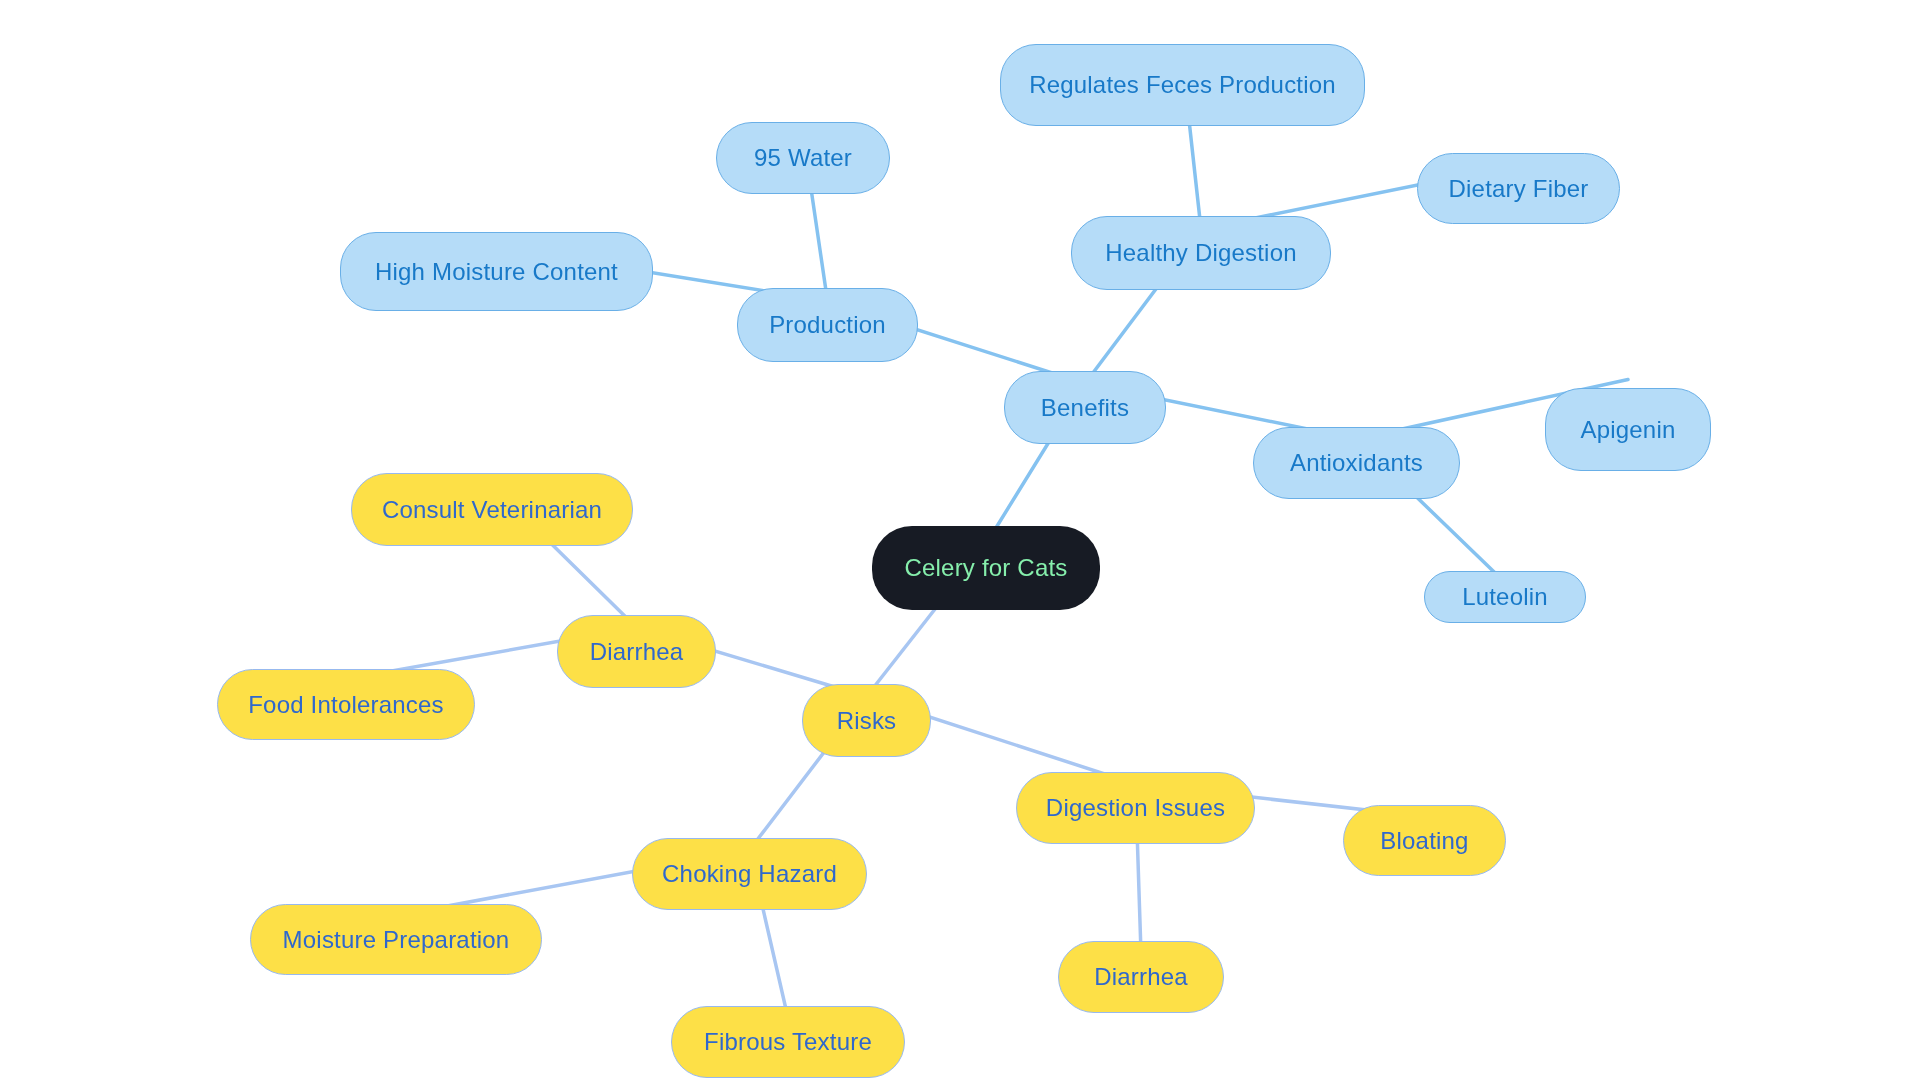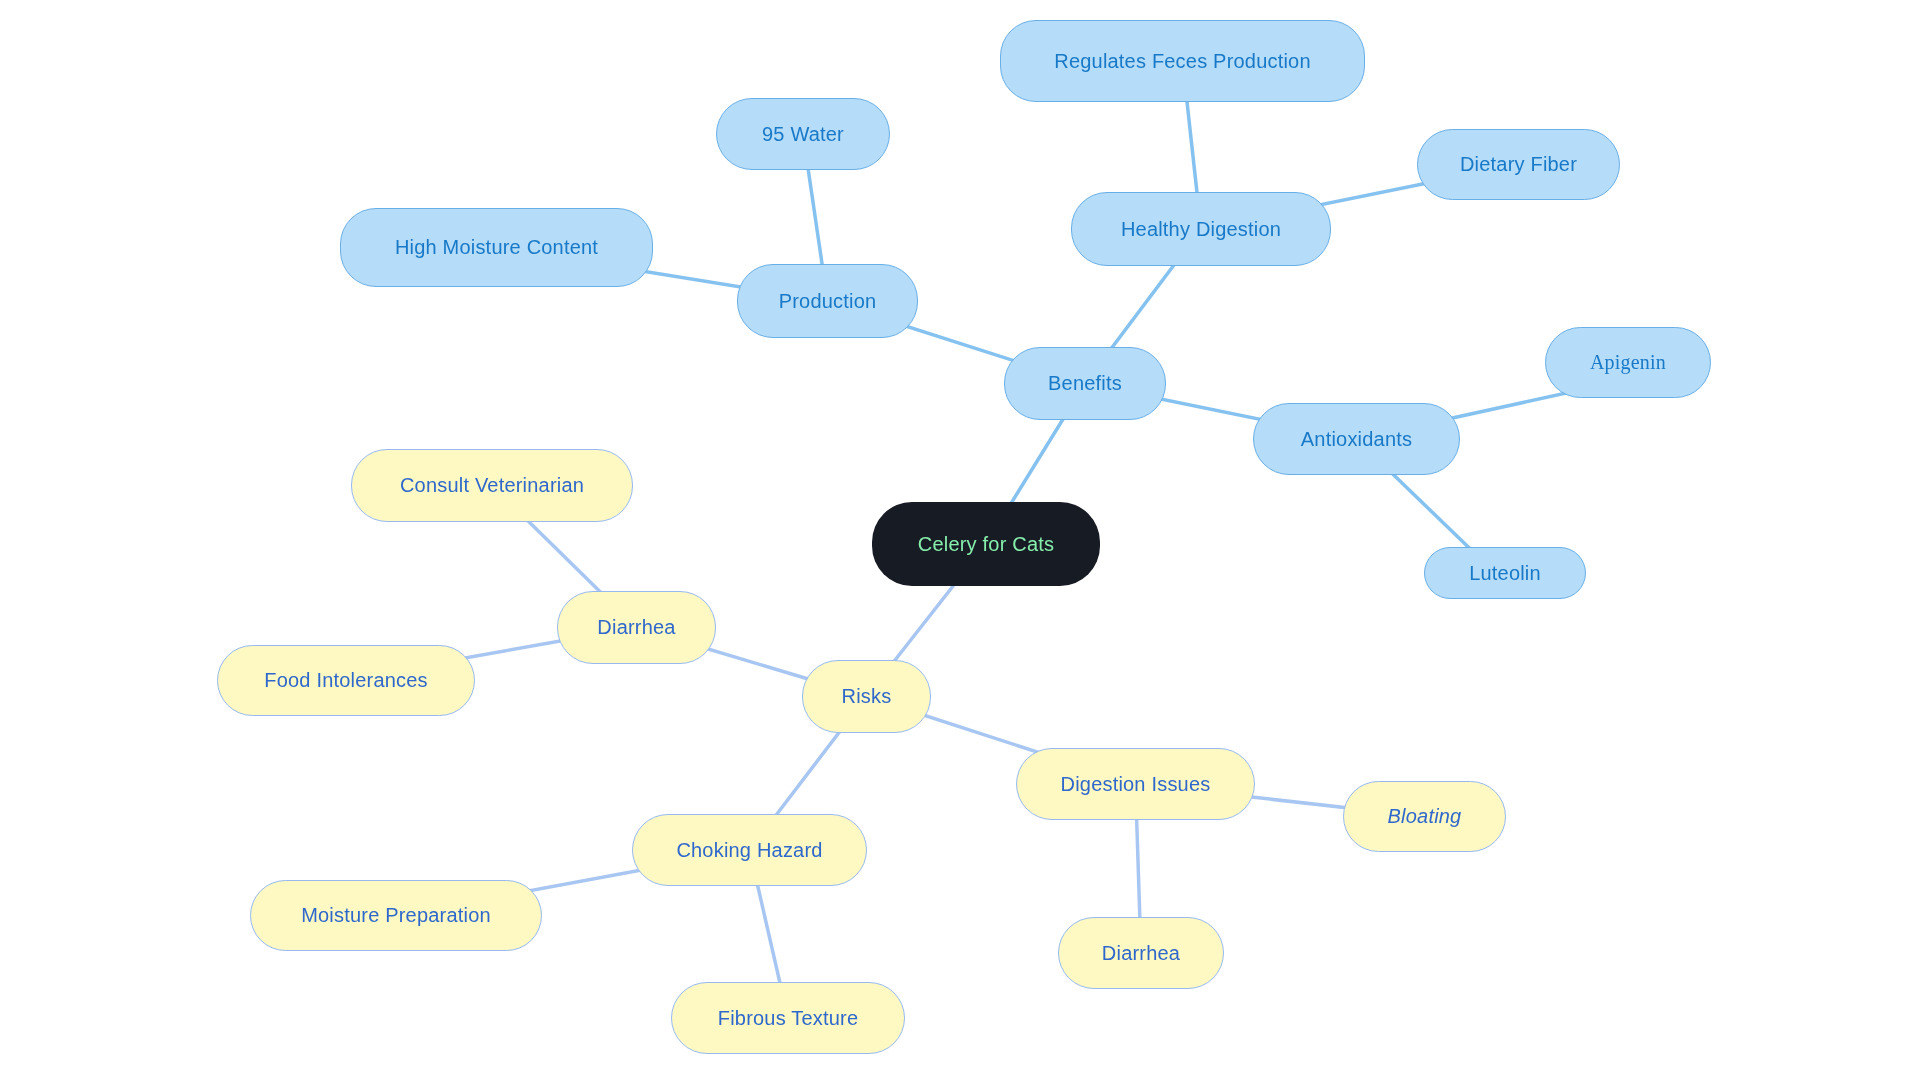--- a/index.html
+++ b/index.html
@@ -22,32 +22,33 @@
     width: 1920px;
     height: 1083px;
   }
   .node {
     position: absolute;
     display: flex;
     align-items: center;
     justify-content: center;
     box-sizing: border-box;
     border-radius: 36px;
-    font-size: 20px;
+    font-size: 24px;
     letter-spacing: 0.2px;
     white-space: nowrap;
     text-align: right;
+    margin-top: 24px;
   }
   .node.branch-benefits {
     background: #B5DCF8;
     border: 1.5px solid #69AFE7;
     color: #1879C8;
   }
   .node.branch-risks {
-    background: #fef9c3;
+    background: #fde047;
     border: 1.5px solid #97B9EF;
     color: #2F68CD;
   }
   .node.branch-root {
     background: #171B24;
     border: none;
     color: #86efac;
     border-radius: 40px;
     z-index: 3;
   }
@@ -99,42 +100,42 @@
       </div>
       <div class="node branch-benefits" style="left: 1000px; top: 20px; width: 365px; height: 82px;">
         <span>Regulates Feces Production</span>
       </div>
       <div class="node branch-benefits" style="left: 1417px; top: 129px; width: 203px; height: 71px;">
         <span>Dietary Fiber</span>
       </div>
       <div class="node branch-benefits" style="left: 1253px; top: 403px; width: 207px; height: 72px;">
         <span>Antioxidants</span>
       </div>
-      <div class="node branch-benefits" style="left: 1545px; top: 327px; width: 166px; height: 71px; font-family: Liberation Serif, serif;">
+      <div class="node branch-benefits" style="left: 1545px; top: 364px; width: 166px; height: 83px;">
         <span>Apigenin</span>
       </div>
       <div class="node branch-benefits" style="left: 1424px; top: 547px; width: 162px; height: 52px;">
         <span>Luteolin</span>
       </div>
       <div class="node branch-risks" style="left: 802px; top: 660px; width: 129px; height: 73px;">
         <span>Risks</span>
       </div>
       <div class="node branch-risks" style="left: 557px; top: 591px; width: 159px; height: 73px;">
         <span>Diarrhea</span>
       </div>
       <div class="node branch-risks" style="left: 351px; top: 449px; width: 282px; height: 73px;">
         <span>Consult Veterinarian</span>
       </div>
       <div class="node branch-risks" style="left: 217px; top: 645px; width: 258px; height: 71px;">
         <span>Food Intolerances</span>
       </div>
       <div class="node branch-risks" style="left: 1016px; top: 748px; width: 239px; height: 72px;">
         <span>Digestion Issues</span>
       </div>
-      <div class="node branch-risks" style="left: 1343px; top: 781px; width: 163px; height: 71px; font-style: italic;">
+      <div class="node branch-risks" style="left: 1343px; top: 781px; width: 163px; height: 71px;">
         <span>Bloating</span>
       </div>
       <div class="node branch-risks" style="left: 1058px; top: 917px; width: 166px; height: 72px;">
         <span>Diarrhea</span>
       </div>
       <div class="node branch-risks" style="left: 632px; top: 814px; width: 235px; height: 72px;">
         <span>Choking Hazard</span>
       </div>
       <div class="node branch-risks" style="left: 250px; top: 880px; width: 292px; height: 71px;">
         <span>Moisture Preparation</span>

